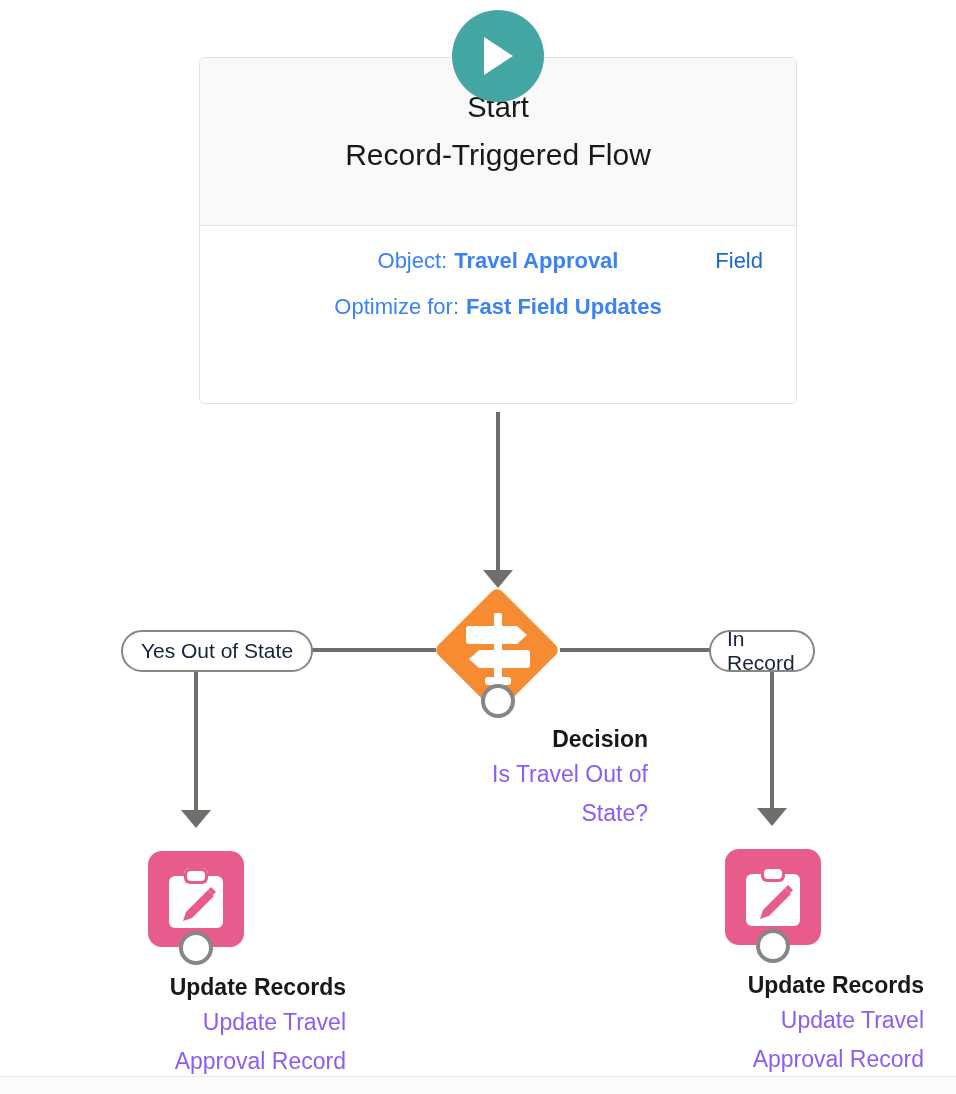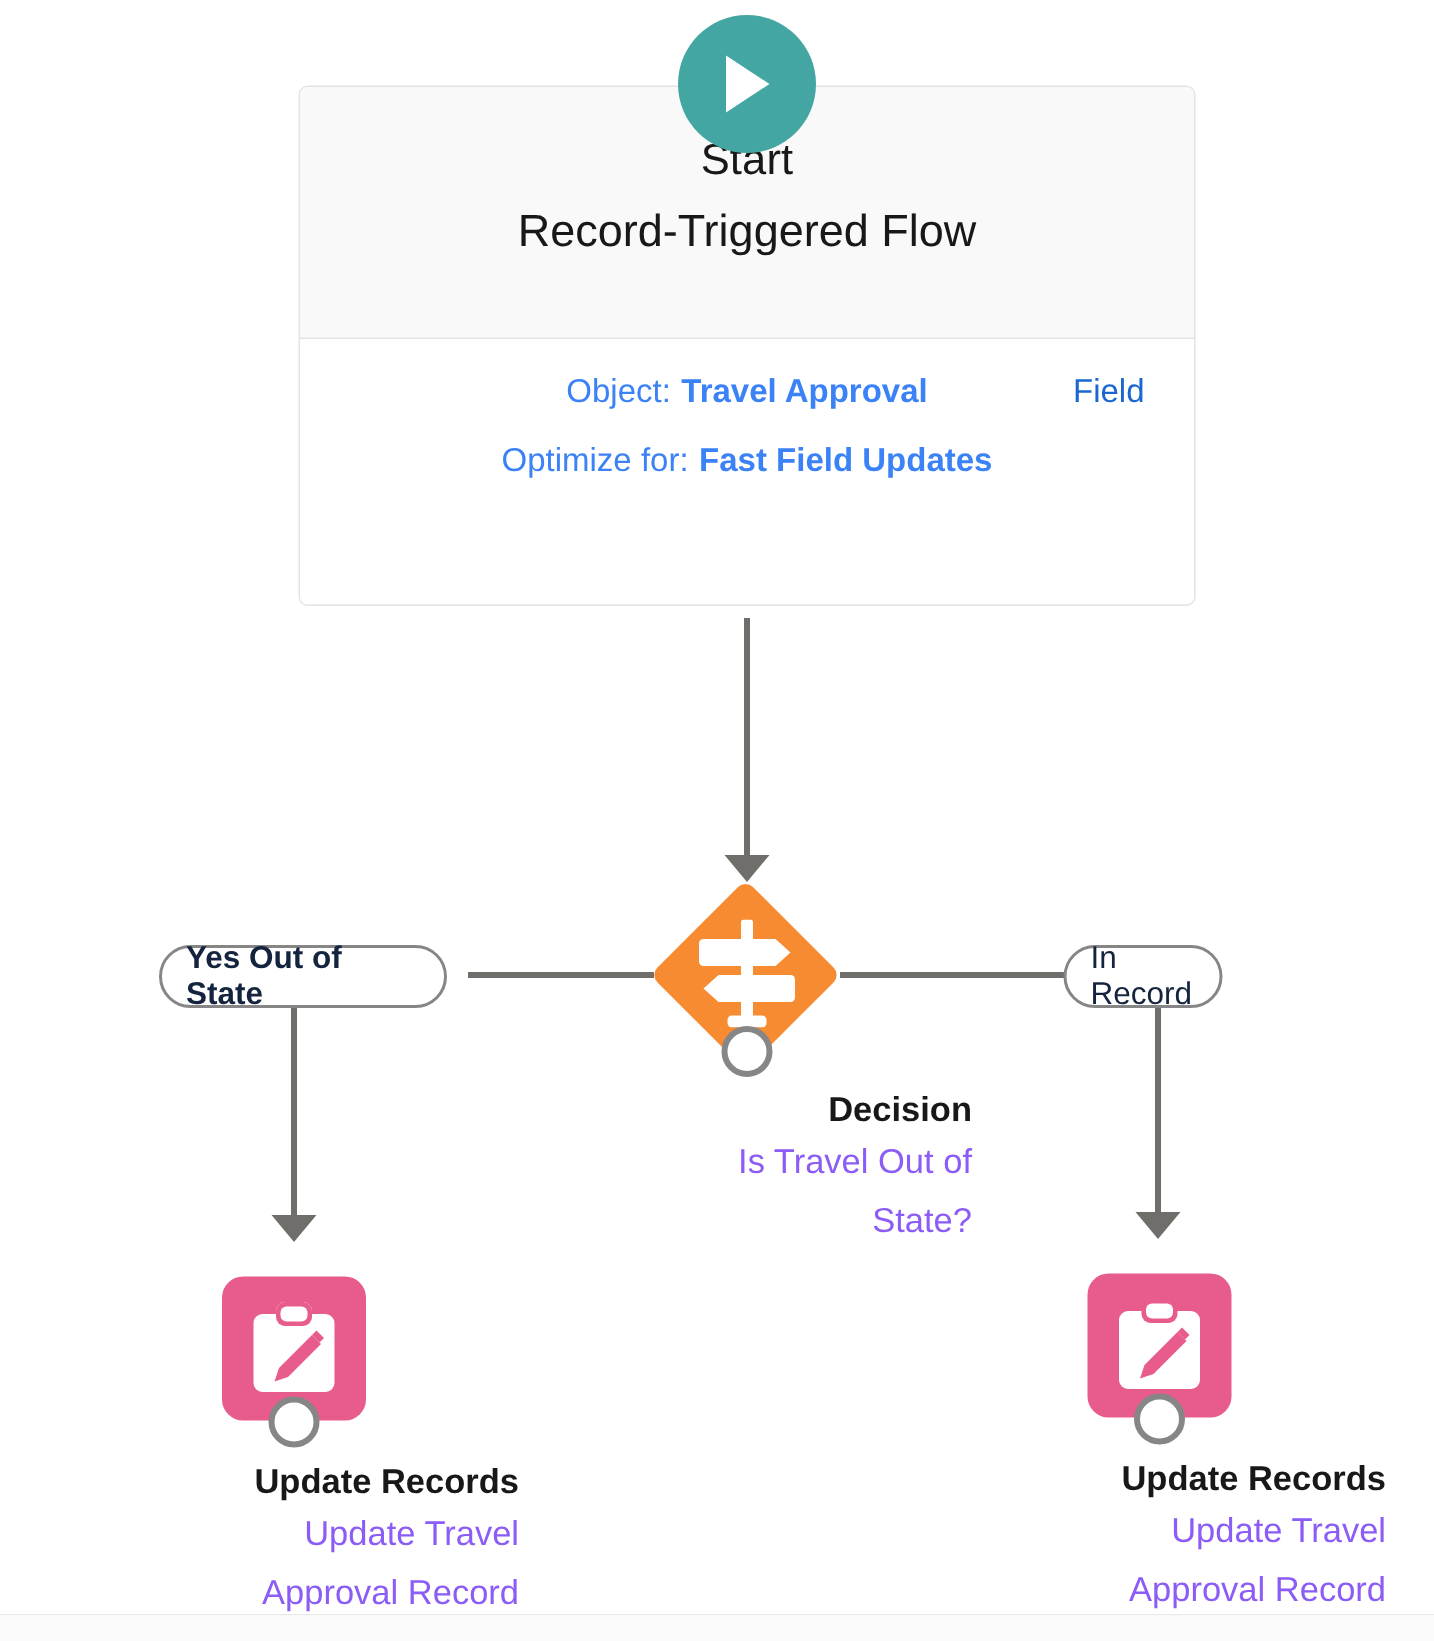--- a/index.html
+++ b/index.html
@@ -255,21 +255,21 @@
   </div>
   <div class="handle" style="left:481px; top:684px;"></div>
 
   <div class="node-label" style="left:348px; top:724px;">
     <div class="node-title">Decision</div>
     <div class="node-desc">Is Travel Out of</div>
     <div class="node-desc">State?</div>
   </div>
 
   <div class="conn conn-h" style="left:312px; top:648px; width:124px;"></div>
-  <div class="pill" style="left:106px; top:630px; width:192px;font-weight:bold;">
+  <div class="pill" style="left:121px; top:630px; width:192px;">
     <span>Yes Out of State</span>
   </div>
   <div class="conn conn-v" style="left:194px; top:672px; height:142px;"></div>
   <div class="arrow-down" style="left:181px; top:810px;"></div>
 
   <div class="ur-icon" style="left:148px; top:851px;">
     <svg width="58" height="62" viewBox="0 0 58 62" aria-hidden="true">
       <rect x="2" y="8" width="54" height="52" rx="6" fill="#ffffff"></rect>
       <rect x="17" y="0" width="24" height="16" rx="6" fill="#ffffff"></rect>
       <rect x="17" y="0" width="24" height="16" rx="6" fill="#e75c8c"></rect>

